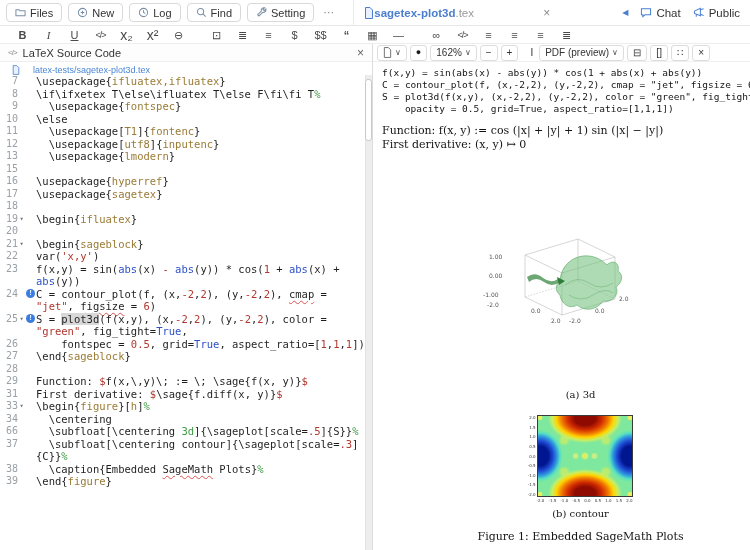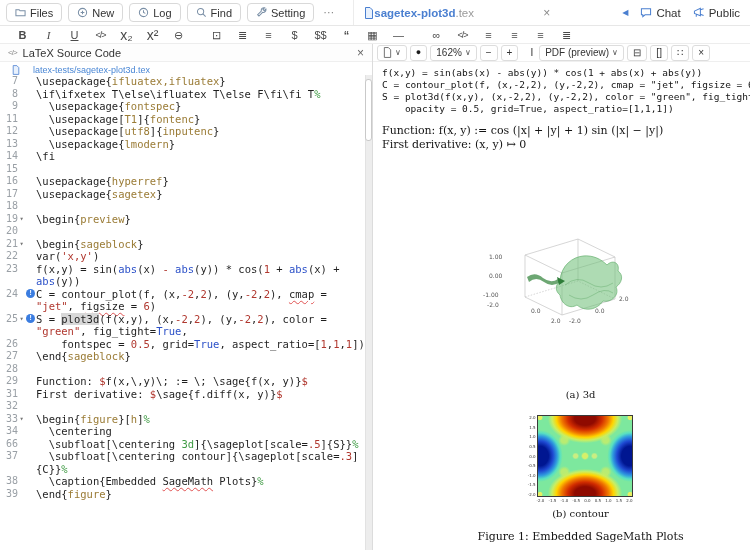--- a/index.html
+++ b/index.html
@@ -221,20 +221,28 @@
             <div class="cl">
               <span class="gut">
                 <span class="gnum">9</span>
                 <span class="gfold"></span>
                 <span class="ginfo"></span>
               </span>
               <div class="ct"><span class="tk-d">  \usepackage{</span><span class="tk-b">fontspec</span><span class="tk-d">}</span></div>
             </div>
             <div class="cl">
               <span class="gut">
+                <span class="gnum">10</span>
+                <span class="gfold"></span>
+                <span class="ginfo"></span>
+              </span>
+              <div class="ct"><span class="tk-d">\else</span></div>
+            </div>
+            <div class="cl">
+              <span class="gut">
                 <span class="gnum">11</span>
                 <span class="gfold"></span>
                 <span class="ginfo"></span>
               </span>
               <div class="ct"><span class="tk-d">  \usepackage[</span><span class="tk-b">T1</span><span class="tk-d">]{</span><span class="tk-b">fontenc</span><span class="tk-d">}</span></div>
             </div>
             <div class="cl">
               <span class="gut">
                 <span class="gnum">12</span>
                 <span class="gfold"></span>
@@ -242,28 +250,20 @@
               </span>
               <div class="ct"><span class="tk-d">  \usepackage[</span><span class="tk-b">utf8</span><span class="tk-d">]{</span><span class="tk-b">inputenc</span><span class="tk-d">}</span></div>
             </div>
             <div class="cl">
               <span class="gut">
                 <span class="gnum">13</span>
                 <span class="gfold"></span>
                 <span class="ginfo"></span>
               </span>
               <div class="ct"><span class="tk-d">  \usepackage{</span><span class="tk-b">lmodern</span><span class="tk-d">}</span></div>
-            </div>
-            <div class="cl">
-              <span class="gut">
-                <span class="gnum">14</span>
-                <span class="gfold"></span>
-                <span class="ginfo"></span>
-              </span>
-              <div class="ct"><span class="tk-d">\fi</span></div>
             </div>
             <div class="cl">
               <span class="gut">
                 <span class="gnum">15</span>
                 <span class="gfold"></span>
                 <span class="ginfo"></span>
               </span>
               <div class="ct">&nbsp;</div>
             </div>
             <div class="cl">
@@ -289,21 +289,21 @@
                 <span class="ginfo"></span>
               </span>
               <div class="ct">&nbsp;</div>
             </div>
             <div class="cl">
               <span class="gut">
                 <span class="gnum">19</span>
                 <span class="gfold">▾</span>
                 <span class="ginfo"></span>
               </span>
-              <div class="ct"><span class="tk-d">\begin{</span><span class="tk-b">preview</span><span class="tk-d">}</span></div>
+              <div class="ct"><span class="tk-d">\begin{</span><span class="tk-b">ifluatex</span><span class="tk-d">}</span></div>
             </div>
             <div class="cl">
               <span class="gut">
                 <span class="gnum">20</span>
                 <span class="gfold"></span>
                 <span class="ginfo"></span>
               </span>
               <div class="ct">&nbsp;</div>
             </div>
             <div class="cl">
@@ -378,28 +378,20 @@
               </span>
               <div class="ct"><span class="tk-d">Function: </span><span class="tk-n">$</span><span class="tk-d">f(x,\,y)\; := \; \sage{f(x, y)}</span><span class="tk-n">$</span></div>
             </div>
             <div class="cl">
               <span class="gut">
                 <span class="gnum">31</span>
                 <span class="gfold"></span>
                 <span class="ginfo"></span>
               </span>
               <div class="ct"><span class="tk-d">First derivative: </span><span class="tk-n">$</span><span class="tk-d">\sage{f.diff(x, y)}</span><span class="tk-n">$</span></div>
-            </div>
-            <div class="cl">
-              <span class="gut">
-                <span class="gnum">32</span>
-                <span class="gfold"></span>
-                <span class="ginfo"></span>
-              </span>
-              <div class="ct">&nbsp;</div>
             </div>
             <div class="cl">
               <span class="gut">
                 <span class="gnum">33</span>
                 <span class="gfold">▾</span>
                 <span class="ginfo"></span>
               </span>
               <div class="ct"><span class="tk-d">\begin{</span><span class="tk-b">figure</span><span class="tk-d">}[</span><span class="tk-b">h</span><span class="tk-d">]</span><span class="tk-g">%</span></div>
             </div>
             <div class="cl">

